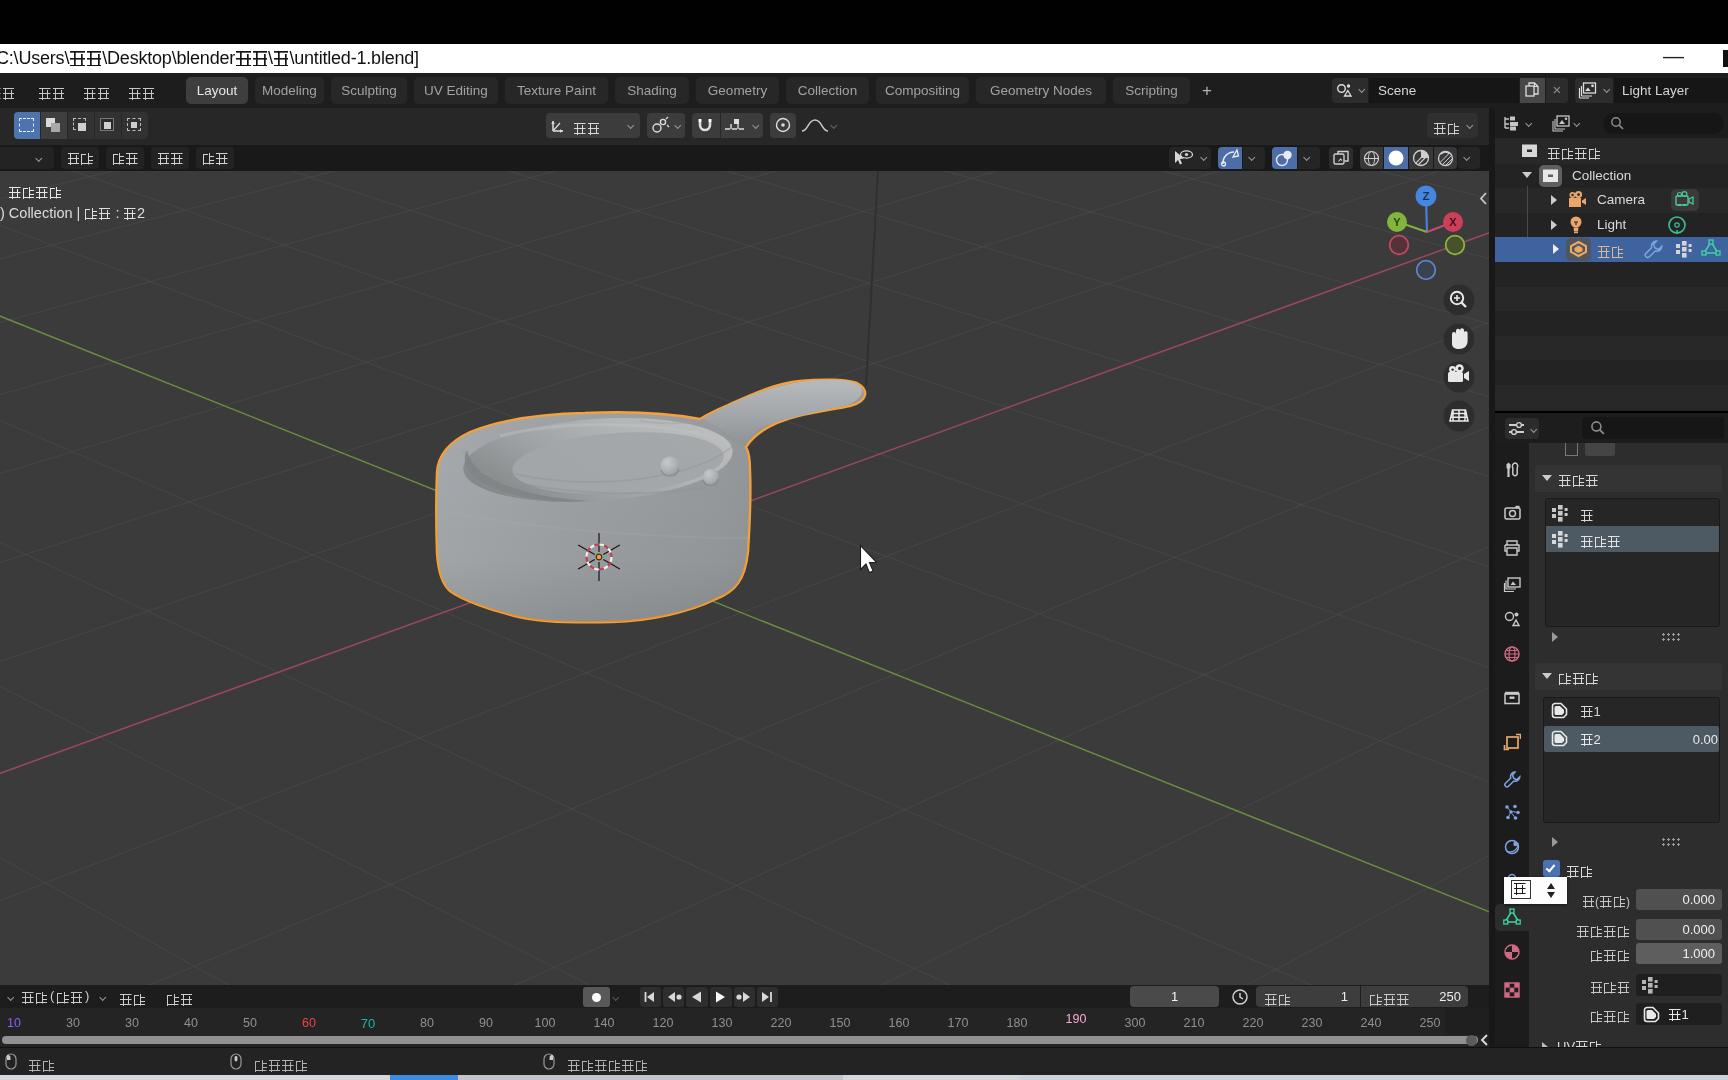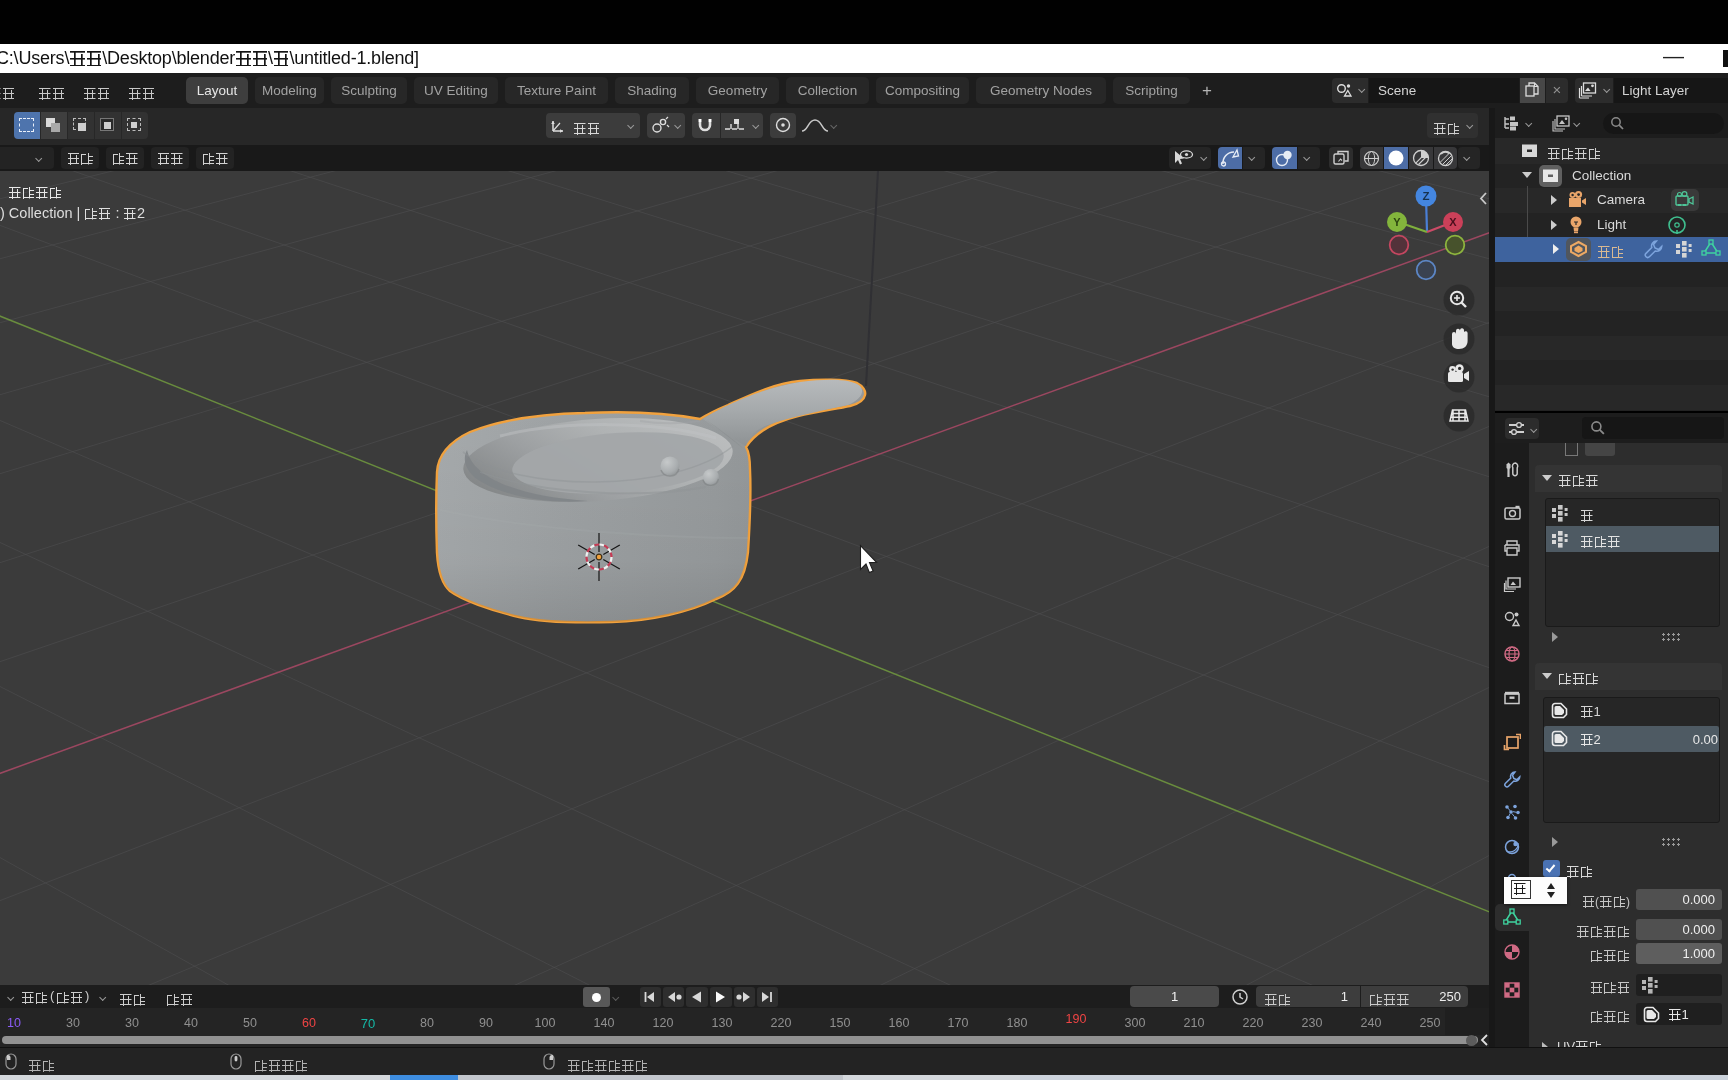--- a/index.html
+++ b/index.html
@@ -433,21 +433,21 @@
 <span class="ab" style="left:486px;top:8px;transform:translateX(-50%);color:#909090;font-size:12.5px">90</span>
 <span class="ab" style="left:545px;top:8px;transform:translateX(-50%);color:#909090;font-size:12.5px">100</span>
 <span class="ab" style="left:604px;top:8px;transform:translateX(-50%);color:#909090;font-size:12.5px">140</span>
 <span class="ab" style="left:663px;top:8px;transform:translateX(-50%);color:#909090;font-size:12.5px">120</span>
 <span class="ab" style="left:722px;top:8px;transform:translateX(-50%);color:#909090;font-size:12.5px">130</span>
 <span class="ab" style="left:781px;top:8px;transform:translateX(-50%);color:#909090;font-size:12.5px">220</span>
 <span class="ab" style="left:840px;top:8px;transform:translateX(-50%);color:#909090;font-size:12.5px">150</span>
 <span class="ab" style="left:899px;top:8px;transform:translateX(-50%);color:#909090;font-size:12.5px">160</span>
 <span class="ab" style="left:958px;top:8px;transform:translateX(-50%);color:#909090;font-size:12.5px">170</span>
 <span class="ab" style="left:1017px;top:8px;transform:translateX(-50%);color:#909090;font-size:12.5px">180</span>
-<span class="ab" style="left:1076px;top:4px;transform:translateX(-50%);color:#ef4444;font-size:12.5px">190</span>
+<span class="ab" style="left:1076px;top:4px;transform:translateX(-50%);color:#f9a8d4;font-size:12.5px">190</span>
 <span class="ab" style="left:1135px;top:8px;transform:translateX(-50%);color:#909090;font-size:12.5px">300</span>
 <span class="ab" style="left:1194px;top:8px;transform:translateX(-50%);color:#909090;font-size:12.5px">210</span>
 <span class="ab" style="left:1253px;top:8px;transform:translateX(-50%);color:#909090;font-size:12.5px">220</span>
 <span class="ab" style="left:1312px;top:8px;transform:translateX(-50%);color:#909090;font-size:12.5px">230</span>
 <span class="ab" style="left:1371px;top:8px;transform:translateX(-50%);color:#909090;font-size:12.5px">240</span>
 <span class="ab" style="left:1430px;top:8px;transform:translateX(-50%);color:#909090;font-size:12.5px">250</span>
 </div>
  <div class="ab" style="left:1445px;top:23px;width:50px;height:27px;background:#1f1f1f"></div>
  <div class="ab" style="left:2px;top:51px;width:1476px;height:8px;background:#919191;border-radius:4px"></div>
  <div class="ab" style="left:1466px;top:50px;width:11px;height:11px;background:#5c5c5c;border-radius:50%"></div>

